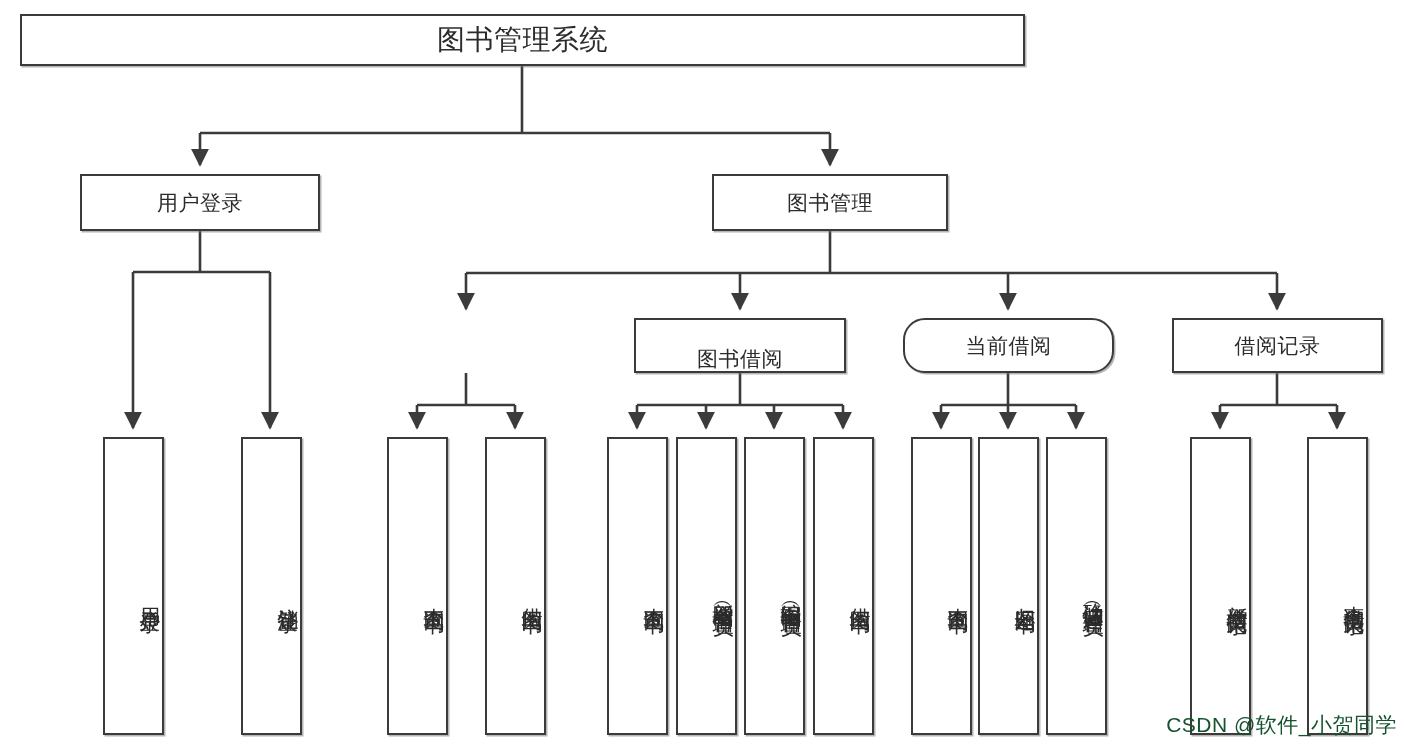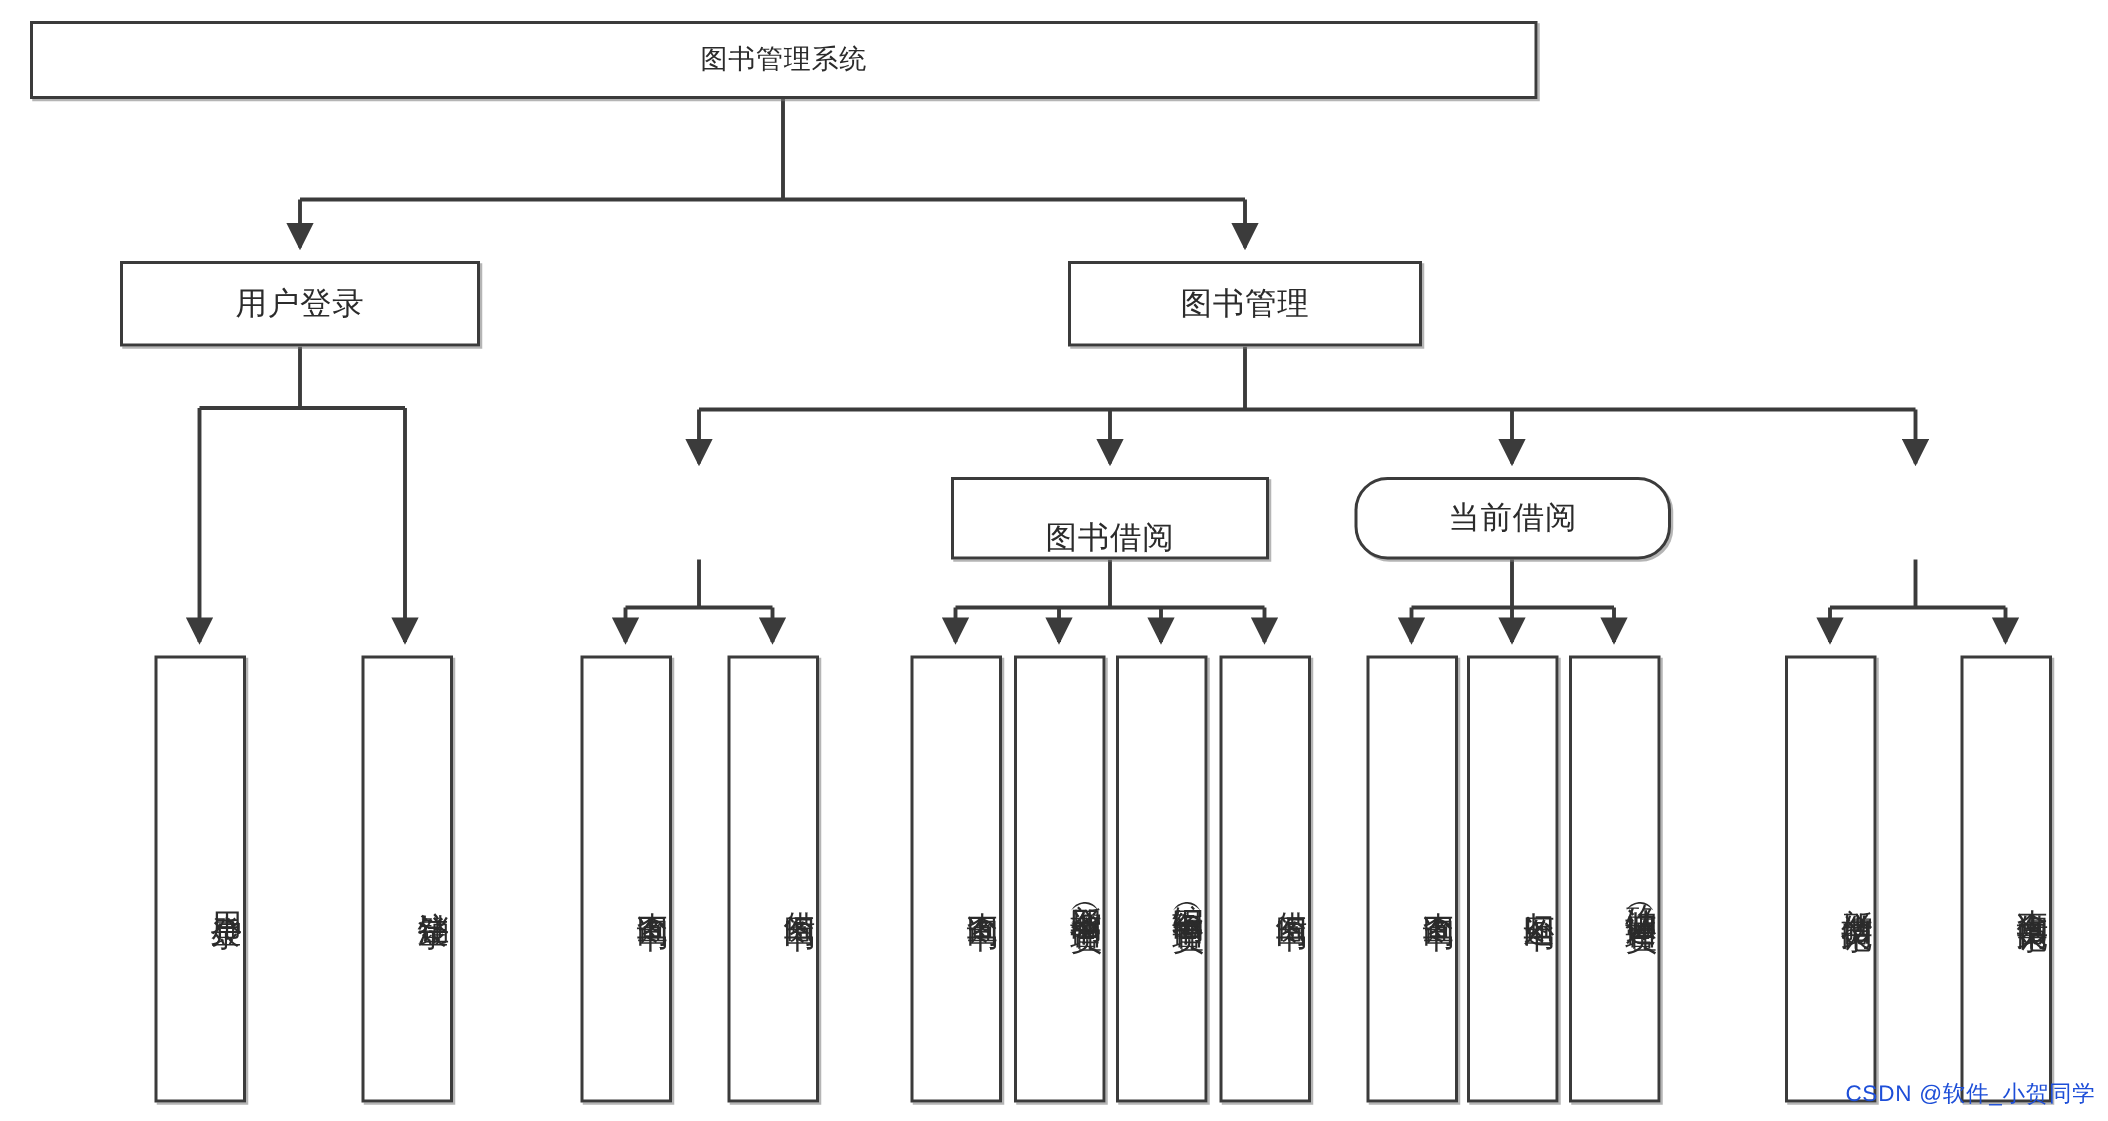--- a/index.html
+++ b/index.html
@@ -37,43 +37,43 @@
     color: #2b2b2b;
     box-shadow: 1.5px 1.5px 0 rgba(120,120,120,0.55);
     z-index: 2;
   }
   .node.h {
     font-size: 21px;
     letter-spacing: 0.5px;
     line-height: 1.2;
   }
   .node.root {
-    font-size: 18px;
+    font-size: 28px;
   }
   .node.v {
     writing-mode: vertical-rl;
     text-orientation: upright;
     align-items: flex-start;
     justify-content: center;
     padding-top: 18px;
     font-size: 21px;
     letter-spacing: 2px;
     line-height: 1.15;
   }
   .node.v .vtext {
     writing-mode: vertical-rl;
     text-orientation: upright;
     white-space: pre;
   }
   .watermark {
     position: absolute;
     right: 8px;
     bottom: 8px;
-    font-size: 15px;
-    color: #1d4ed8;
+    font-size: 21px;
+    color: #14532d;
     letter-spacing: 0.5px;
     z-index: 5;
     white-space: nowrap;
   }
 </style>
 </head>
 <body>
 
 <div id="canvas">
 
@@ -141,20 +141,23 @@
 
 
   <div class="node h" style="left:634px; top:318px; width:212px; height:55px;align-items:flex-end;">
     <span>图书借阅</span>
   </div>
 
   <div class="node h" style="left:903px; top:318px; width:211px; height:55px;border-radius:22px;">
     <span>当前借阅</span>
   </div>
 
+  <div class="node h" style="left:1172px; top:318px; width:211px; height:55px;">
+    <span>借阅记录</span>
+  </div>
 
   <div class="node v" style="left:103px; top:437px; width:61px; height:298px;">
     <span class="vtext">用户登录</span>
   </div>
 
   <div class="node v" style="left:241px; top:437px; width:61px; height:298px;">
     <span class="vtext">注销登录</span>
   </div>
 
   <div class="node v" style="left:387px; top:437px; width:61px; height:298px;">

